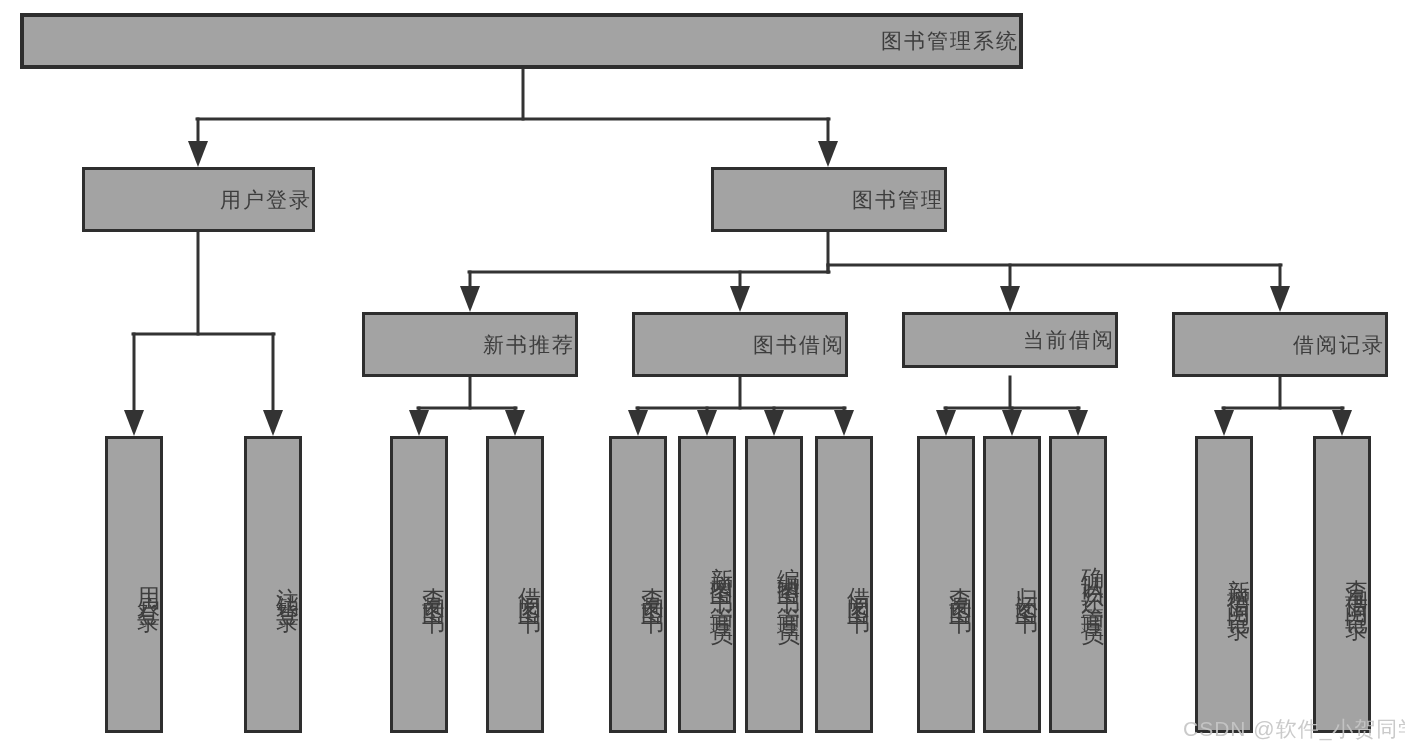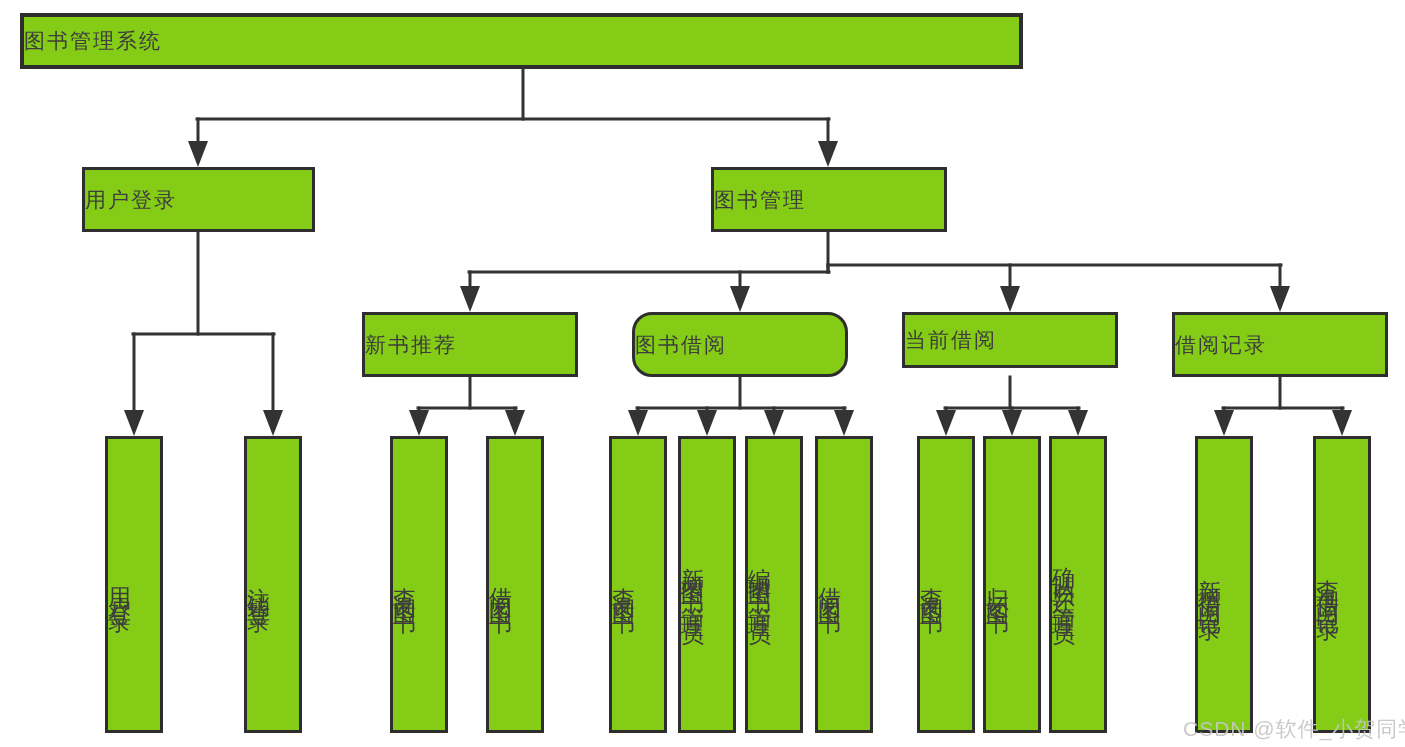--- a/index.html
+++ b/index.html
@@ -18,24 +18,24 @@
   .connectors {
     position: absolute;
     left: 0;
     top: 0;
     z-index: 1;
   }
   .box {
     position: absolute;
     box-sizing: border-box;
     border: 3px solid #2e2e2e;
-    background: #84cc16;
+    background: #a3a3a3;
     display: flex;
     align-items: center;
-    justify-content: flex-start;
+    justify-content: flex-end;
     color: #3d3d3d;
     z-index: 2;
   }
   .box.root {
     border-width: 4px;
     font-size: 21px;
     letter-spacing: 2px;
   }
   .box.level {
     font-size: 21px;
@@ -142,21 +142,21 @@
   <div class="box level" style="left:82px; top:167px; width:233px; height:65px;">
     <span>用户登录</span>
   </div>
   <div class="box level" style="left:362px; top:312px; width:216px; height:65px;">
     <span>新书推荐</span>
   </div>
 
   <div class="box level" style="left:711px; top:167px; width:236px; height:65px;">
     <span>图书管理</span>
   </div>
-  <div class="box level" style="left:632px; top:312px; width:216px; height:65px;border-radius:20px;">
+  <div class="box level" style="left:632px; top:312px; width:216px; height:65px;">
     <span>图书借阅</span>
   </div>
   <div class="box level" style="left:902px; top:312px; width:216px; height:56px;">
     <span>当前借阅</span>
   </div>
   <div class="box level" style="left:1172px; top:312px; width:216px; height:65px;">
     <span>借阅记录</span>
   </div>
 
   <div class="box leaf" style="left:105px; top:436px; width:58px; height:297px;">

